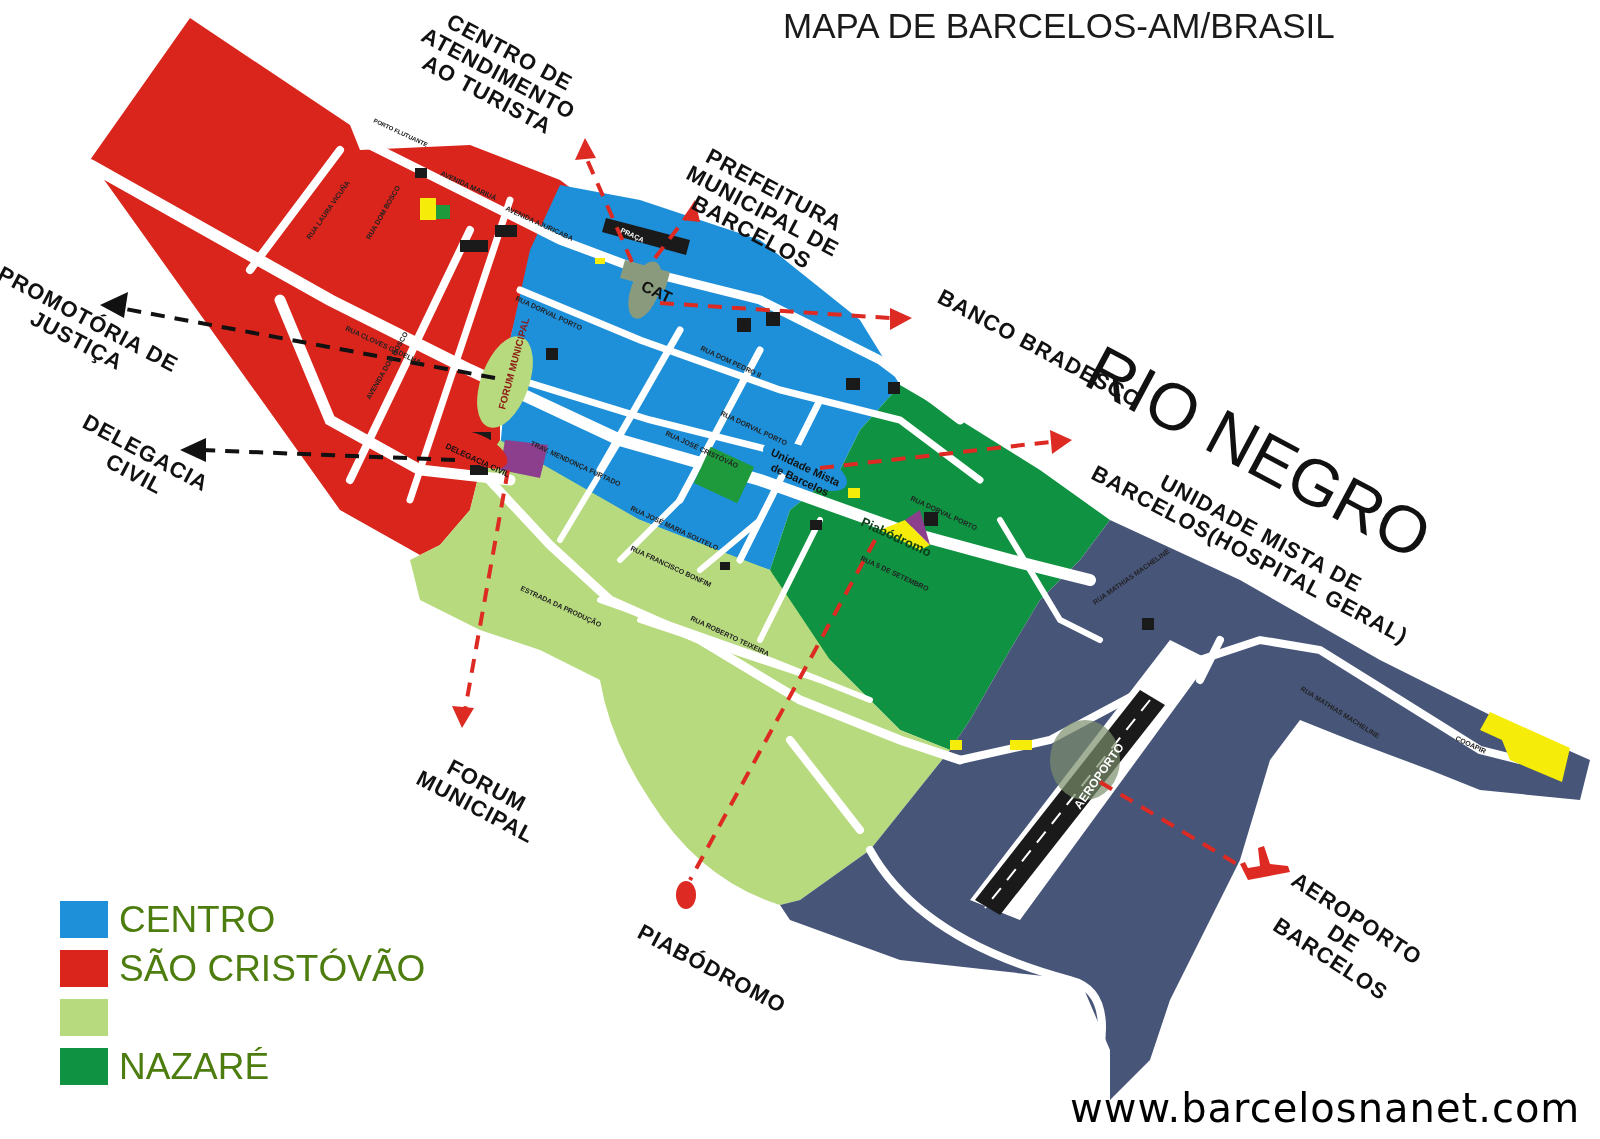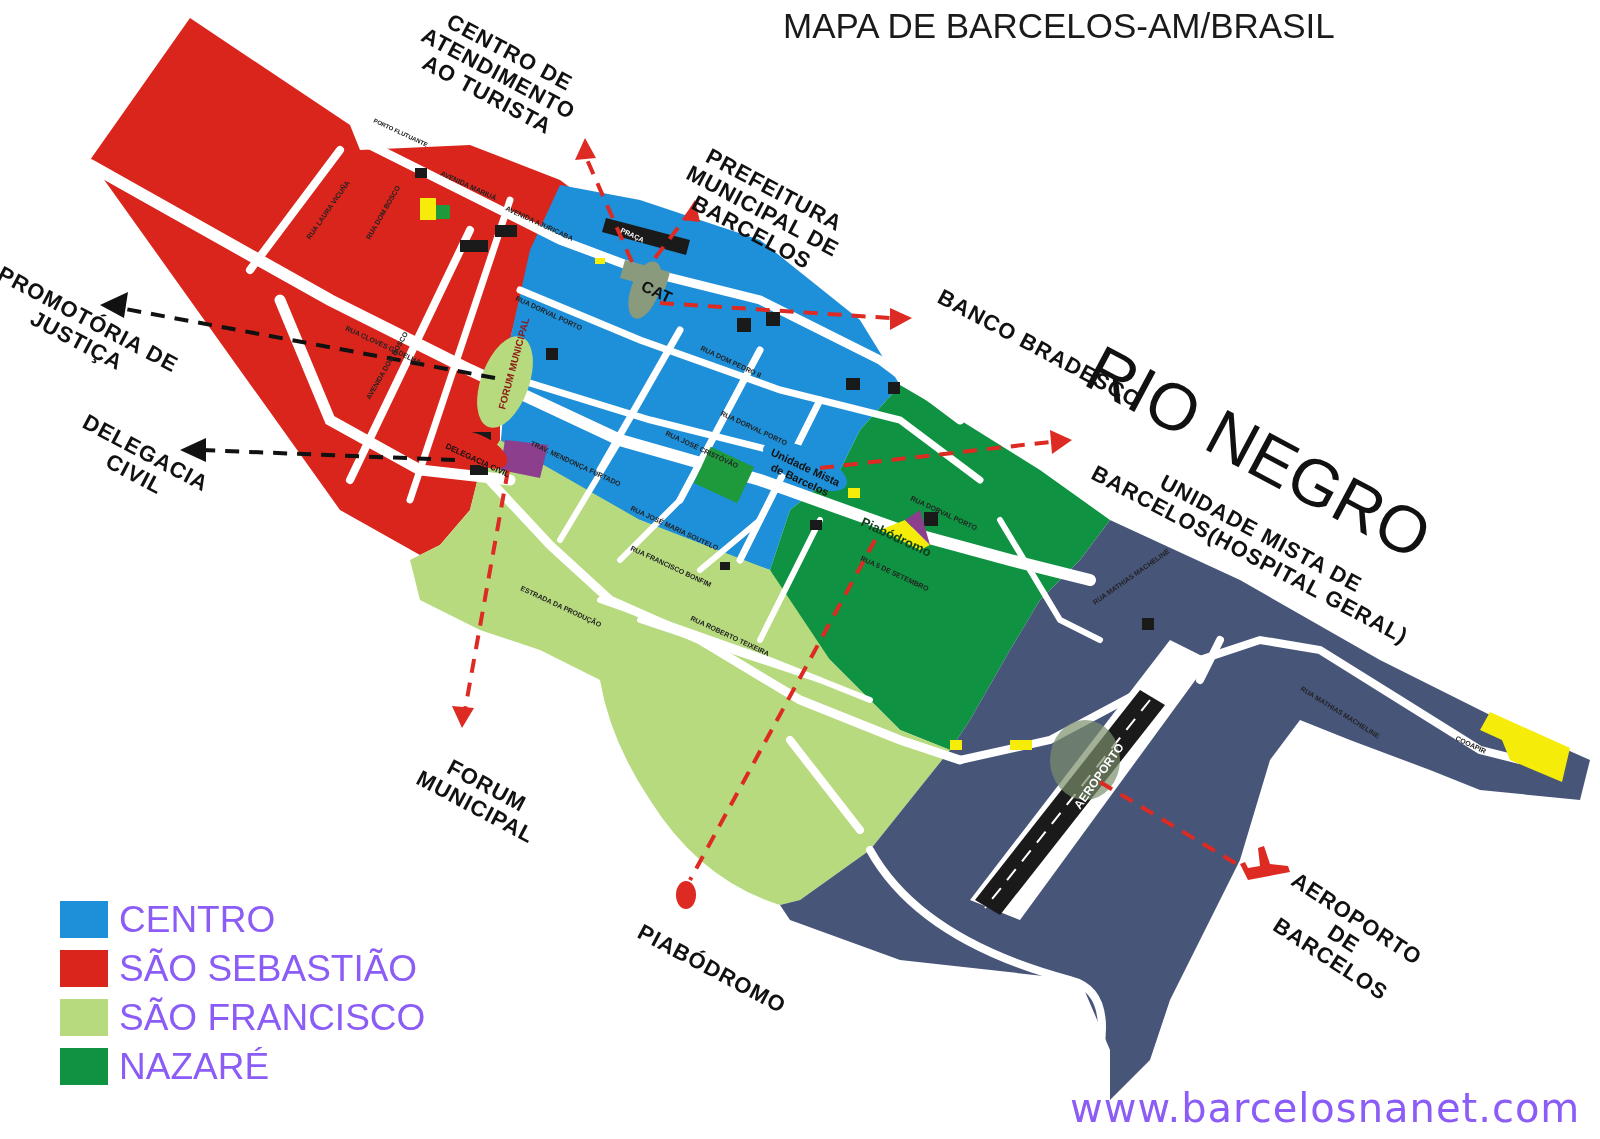--- a/index.html
+++ b/index.html
@@ -4,22 +4,22 @@
 <style>
   html,body{margin:0;padding:0;background:#ffffff;}
   body{width:1600px;height:1139px;position:relative;overflow:hidden;font-family:"Liberation Sans",sans-serif;}
   svg#map{position:absolute;left:0;top:0;width:1600px;height:1139px;}
   .title{position:absolute;left:783px;top:6px;font-size:35px;color:#1a1a1a;letter-spacing:0px;white-space:nowrap;text-align:right;}
   .river{position:absolute;left:1110px;top:330px;font-size:66px;color:#111;transform:rotate(28deg);transform-origin:left top;white-space:nowrap;}
   .callout{position:absolute;font-weight:bold;font-size:22px;color:#111;line-height:24px;white-space:pre;text-align:center;letter-spacing:1px;}
   .legend{position:absolute;left:60px;top:895px;}
   .legend-row{display:flex;align-items:center;height:49px;}
   .swatch{width:48px;height:37px;margin-right:11px;}
-  .legend-label{font-size:37px;color:#8b5cf6;white-space:nowrap;}
-  .watermark{position:absolute;left:1070px;top:1085px;font-family:"DejaVu Sans",sans-serif;font-size:40px;color:#8b5cf6;white-space:nowrap;letter-spacing:1px;}
+  .legend-label{font-size:37px;color:#4d7c0f;white-space:nowrap;}
+  .watermark{position:absolute;left:1070px;top:1085px;font-family:"DejaVu Sans",sans-serif;font-size:40px;color:#000000;white-space:nowrap;letter-spacing:1px;}
   .street{font-family:"Liberation Sans",sans-serif;font-size:7px;font-weight:bold;fill:#222;}
 </style>
 </head>
 <body>
 
 <svg id="map" viewBox="0 0 1600 1139" xmlns="http://www.w3.org/2000/svg">
 
   <g>
     <polygon fill="#d9251c" points="190,18 350,125 360,150 470,145 560,180 580,195 520,300 500,380 500,460 480,470 470,510 440,545 420,555 340,510 90,160"></polygon>
   </g>
@@ -207,25 +207,24 @@
 DE
 BARCELOS</div>
 
 <div class="legend">
   <div class="legend-row">
     <div class="swatch" style="background:#1e8fd9;"></div>
     <span class="legend-label">CENTRO</span>
   </div>
   <div class="legend-row">
     <div class="swatch" style="background:#d9251c;"></div>
-    <span class="legend-label">SÃO SEBASTIÃO</span>
+    <span class="legend-label">SÃO CRISTÓVÃO</span>
   </div>
   <div class="legend-row">
     <div class="swatch" style="background:#b7da7e;"></div>
-    <span class="legend-label">SÃO FRANCISCO</span>
   </div>
   <div class="legend-row">
     <div class="swatch" style="background:#0f9241;"></div>
     <span class="legend-label">NAZARÉ</span>
   </div>
 </div>
 
 <div class="watermark">www.barcelosnanet.com</div>
 
 </body></html>

